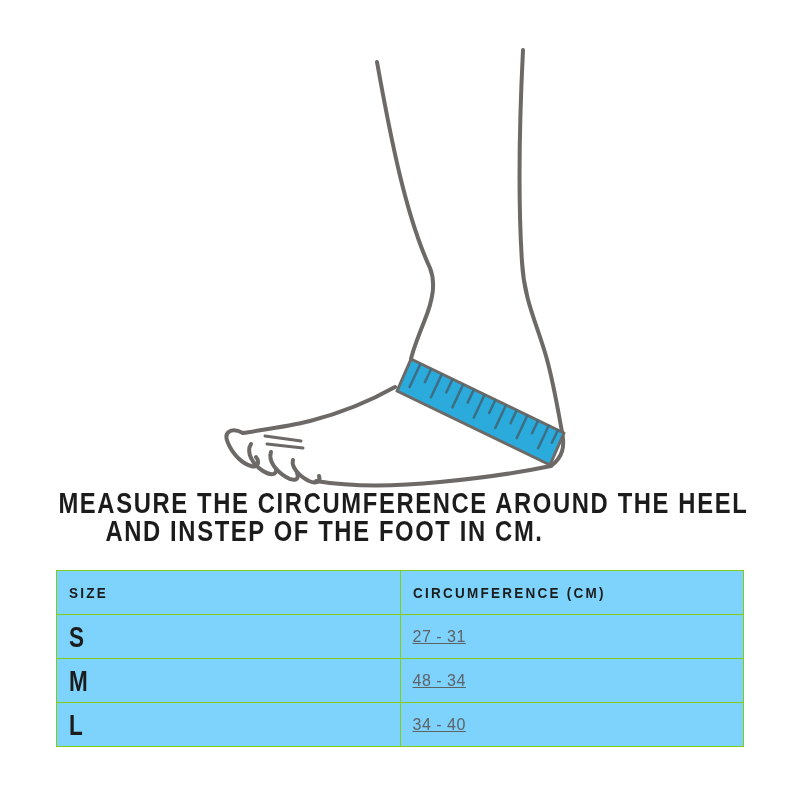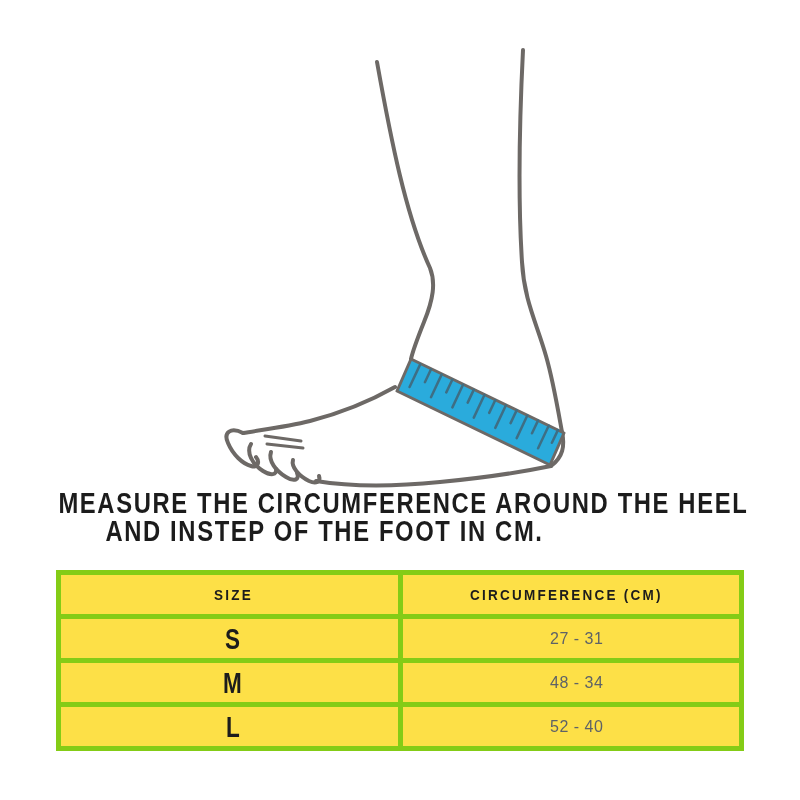--- a/index.html
+++ b/index.html
@@ -38,27 +38,27 @@
   }
   .size-table {
     position: absolute;
     left: 56px;
     top: 570px;
     width: 688px;
     border-collapse: collapse;
     table-layout: fixed;
   }
   .size-table th, .size-table td {
-    border: 5px solid #84cc16;
+    border: 1px solid #84cc16;
     width: 50%;
     height: 44px;
     padding: 0 0 0 12px;
-    text-align: center;
+    text-align: left;
     vertical-align: middle;
-    background: #fde047;
+    background: #7dd3fc;
   }
   .col-header {
     display: inline-block;
     font-size: 15px;
     font-weight: bold;
     color: #1c1c1c;
     letter-spacing: 2.5px;
     transform: scaleX(0.9);
     transform-origin: left center;
     white-space: nowrap;
@@ -69,20 +69,21 @@
     font-weight: bold;
     color: #1c1c1c;
     transform: scaleX(0.75);
     transform-origin: left center;
     line-height: 1;
   }
   .circ-value {
     font-size: 16px;
     color: #5e6267;
     letter-spacing: 0.5px;
+    text-decoration: underline;
   }
 </style>
 </head>
 <body>
 
 <div class="page">
 
   <svg class="illustration" viewBox="200 35 410 460" xmlns="http://www.w3.org/2000/svg" aria-hidden="true">
 
     <g fill="none" stroke-width="4" stroke-linecap="round" stroke-linejoin="round" stroke="#6d6966">
@@ -151,19 +152,19 @@
         </td>
         <td>
           <span class="circ-value">48 - 34</span>
         </td>
       </tr>
       <tr>
         <td>
           <span class="size-letter">L</span>
         </td>
         <td>
-          <span class="circ-value">52 - 40</span>
+          <span class="circ-value">34 - 40</span>
         </td>
       </tr>
     </tbody>
   </table>
 
 </div>
 
 </body></html>

